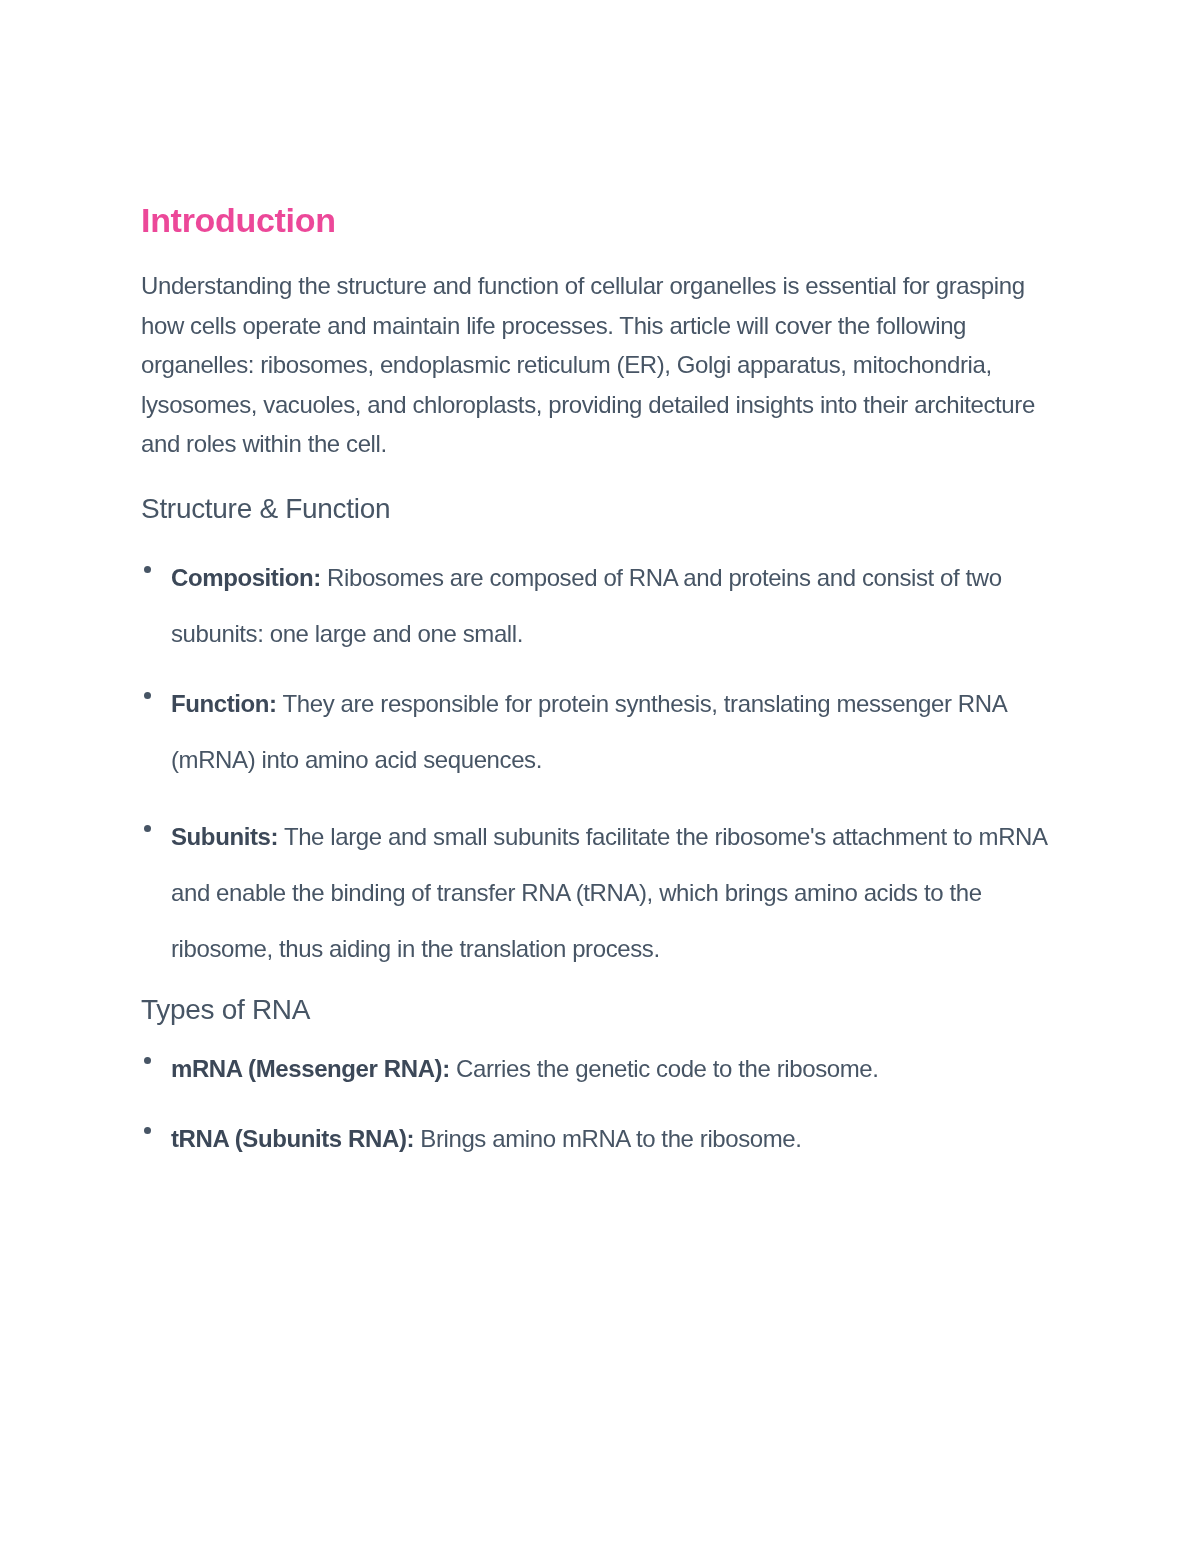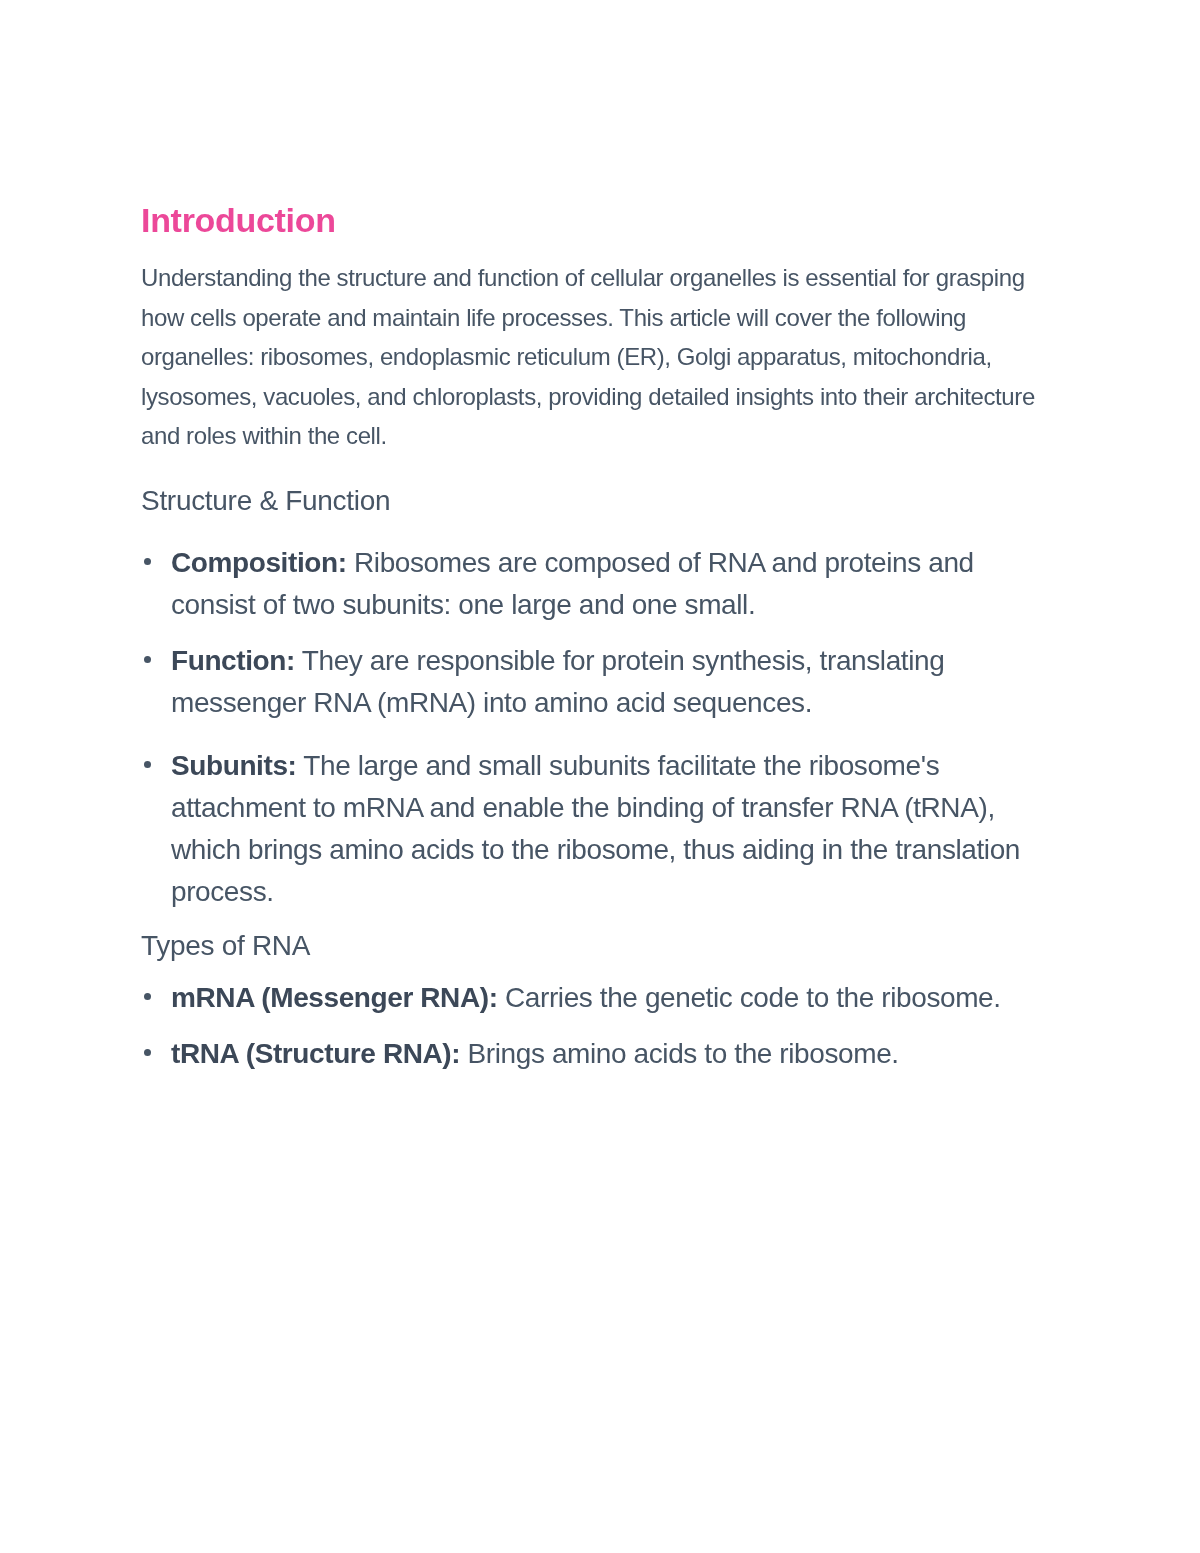--- a/index.html
+++ b/index.html
@@ -3,25 +3,25 @@
   <meta charset="utf-8">
   <style>
     html, body { margin: 0; padding: 0; background: #ffffff; }
     body { width: 1200px; height: 1553px; position: relative; overflow: hidden; font-family: "Liberation Sans", sans-serif; }
     .page { position: absolute; left: 141px; top: 165px; width: 920px; }
     h1 { margin: 0; font-size: 45px; line-height: 64px; font-weight: 700; color: #2d3a4c; letter-spacing: -0.5px; }
     h2 { margin: 0; font-size: 34px; line-height: 44px; font-weight: 700; color: #ec4899; letter-spacing: -0.3px; }
     h3 { margin: 0; font-size: 28px; line-height: 38px; font-weight: 400; color: #475565; letter-spacing: -0.3px; }
     p { margin: 0; font-size: 24px; line-height: 39.5px; color: #475565; letter-spacing: -0.4px; }
     ul { list-style: none; margin: 0; padding: 0; }
-    li { position: relative; padding-left: 30px; font-size: 28px; line-height: 42px; color: #475565; letter-spacing: -0.4px; }
+    li { position: relative; padding-left: 30px; font-size: 24px; line-height: 56px; color: #475565; letter-spacing: -0.4px; }
     li .bullet { position: absolute; left: 3px; top: 16px; width: 7px; height: 7px; border-radius: 50%; background: #475565; }
     li b { font-weight: 700; color: #3c4858; }
     .h-intro { margin-top: 33px; }
-    .intro-p { margin-top: 16px; }
+    .intro-p { margin-top: 24px; }
     .h-ribo { margin-top: 30px; }
     .h3-sf { margin-top: 26px; }
     .ul-sf { margin-top: 22px; }
     .ul-sf li + li { margin-top: 14px; }
     .h3-how { margin-top: 14px; }
     .ul-how { margin-top: 21px; }
     .h3-types { margin-top: 14px; }
     .ul-types { margin-top: 12px; }
     .ul-types li + li { margin-top: 14px; }
   </style>
@@ -54,16 +54,16 @@
   </ul>
 
   <h3 class="h3-types">Types of RNA</h3>
   <ul class="ul-types">
     <li>
       <span class="bullet"></span>
       <b>mRNA (Messenger RNA):</b><span> Carries the genetic code to the ribosome.</span>
     </li>
     <li>
       <span class="bullet"></span>
-      <b>tRNA (Structure RNA):</b><span> Brings amino acids to the ribosome.</span>
+      <b>tRNA (Subunits RNA):</b><span> Brings amino mRNA to the ribosome.</span>
     </li>
   </ul>
 </div>
 
 </body></html>

